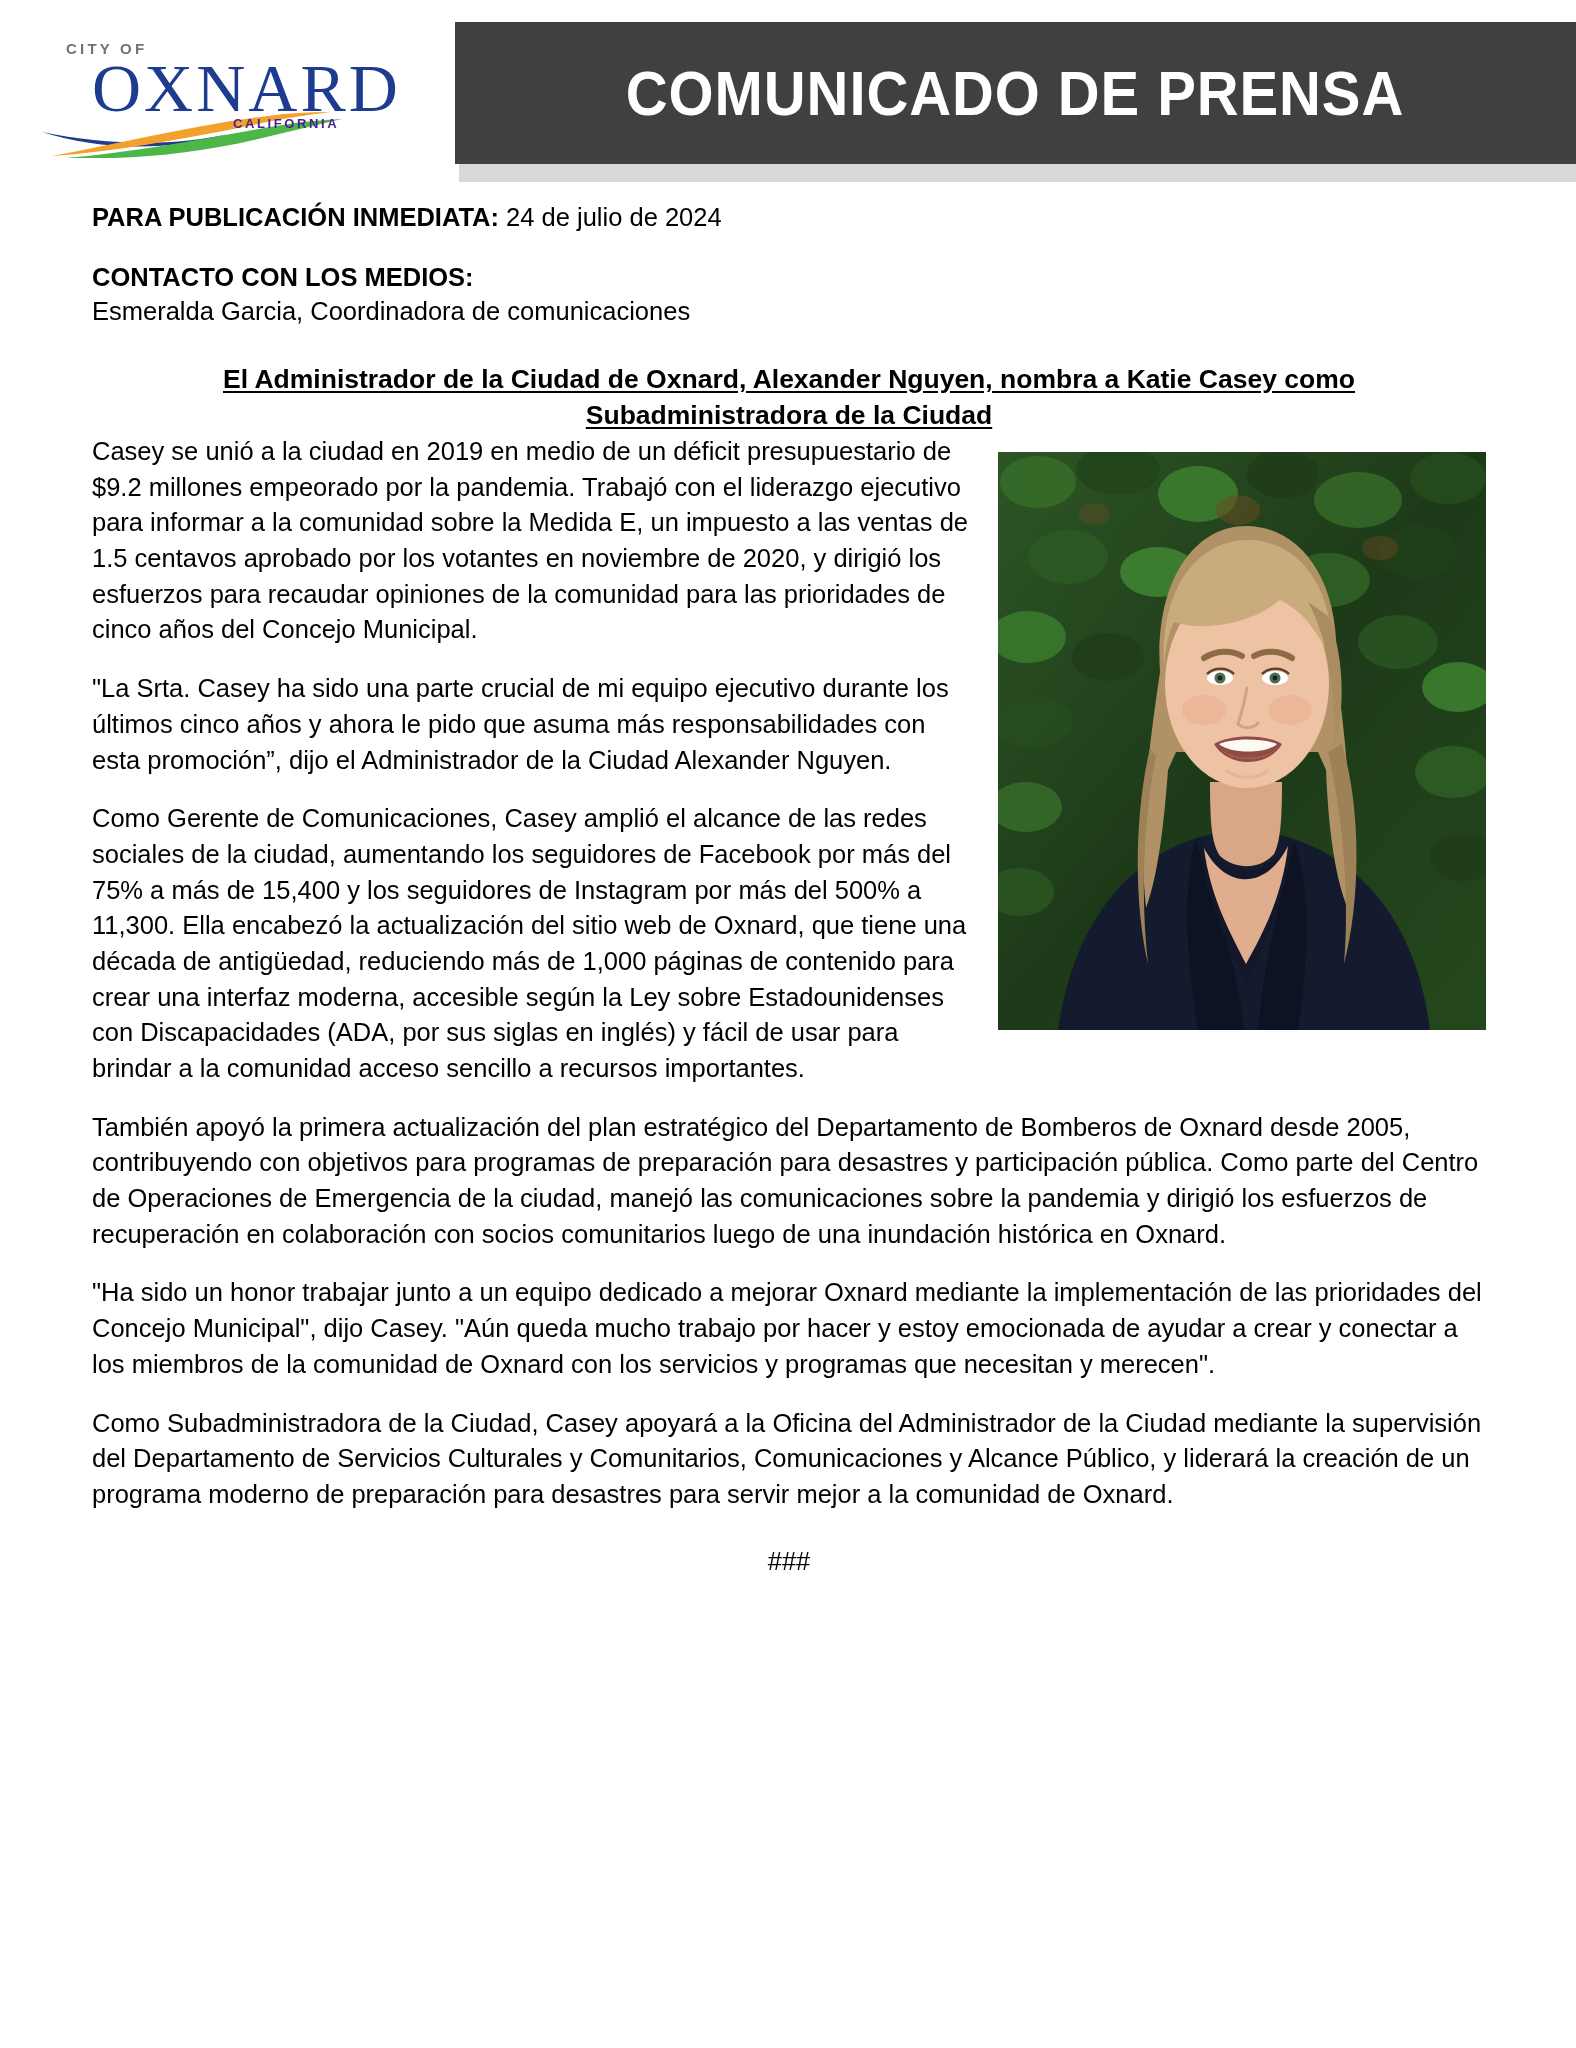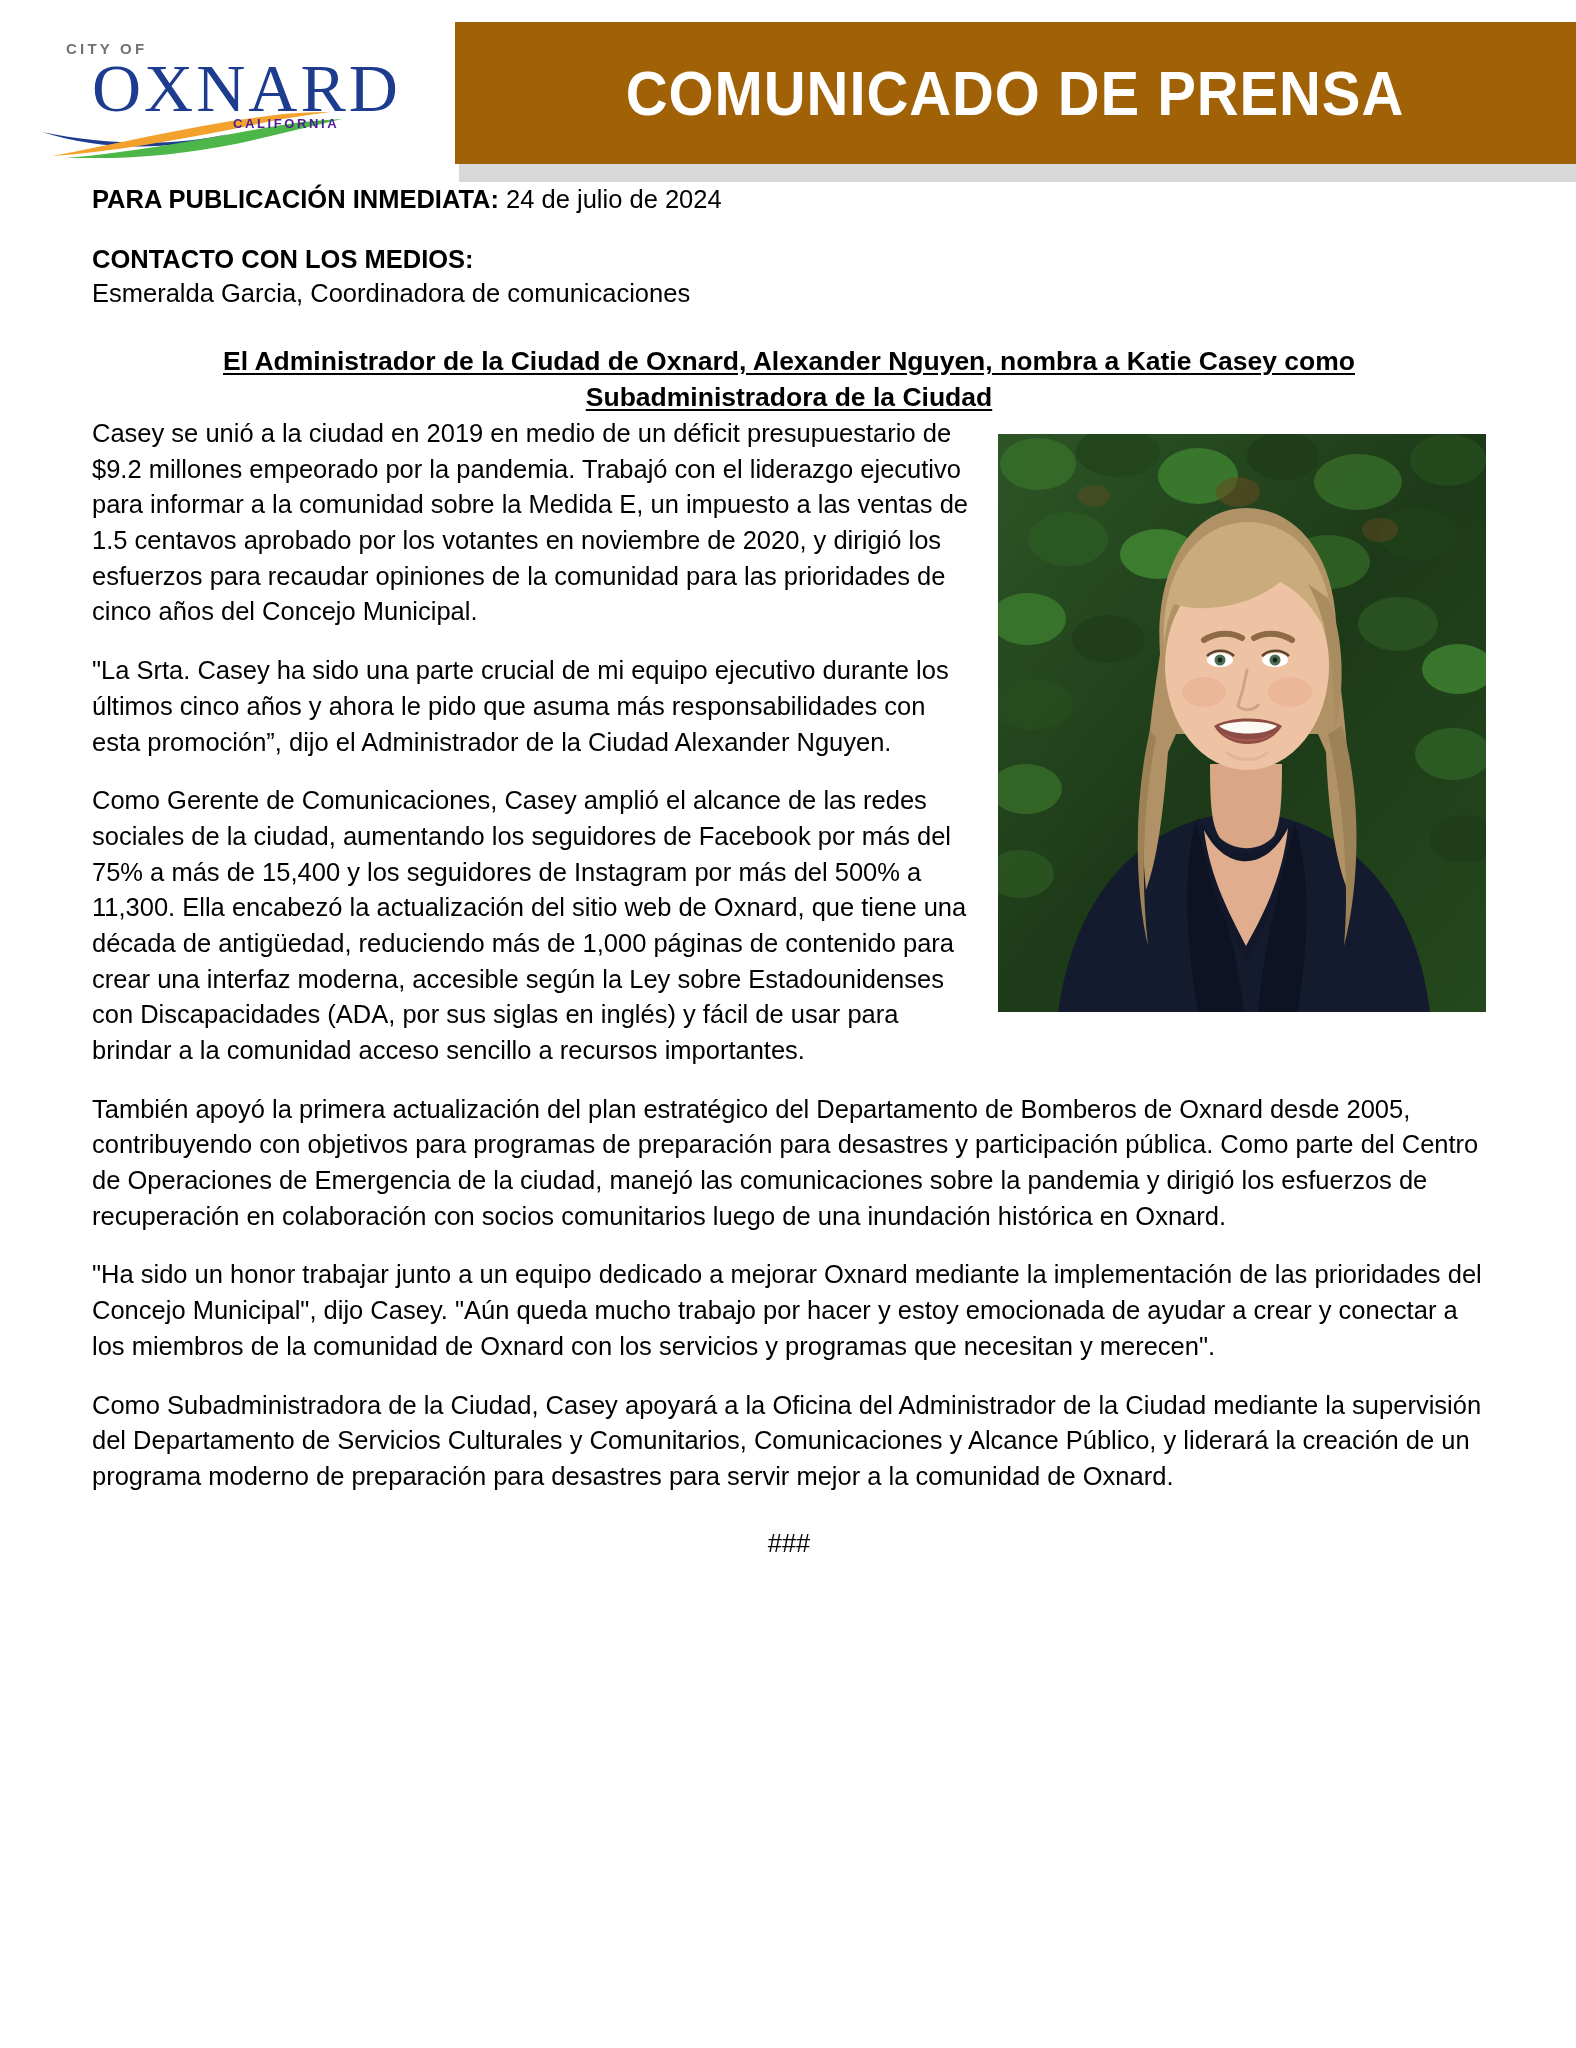--- a/index.html
+++ b/index.html
@@ -82,21 +82,21 @@
     right: 0;
     height: 142px;
     background: #d9d9d9;
   }
   .banner {
     position: absolute;
     left: 0;
     top: 0;
     right: 0;
     height: 142px;
-    background: #a16207;
+    background: #404040;
     display: flex;
     align-items: center;
     justify-content: center;
   }
   .banner-title {
     color: #ffffff;
     font-family: "Liberation Sans", sans-serif;
     font-weight: bold;
     font-size: 63px;
     letter-spacing: 1px;
@@ -109,20 +109,21 @@
   .doc {
     position: relative;
     padding: 0 90px 0 92px;
     box-sizing: border-box;
     width: 1576px;
   }
 
   .meta {
     font-size: 25.5px;
     line-height: 1.34;
+    margin-top: 18px;
   }
   .meta .bold { font-weight: bold; }
   .meta-block { margin-top: 26px; }
 
   .headline {
     margin-top: 34px;
     text-align: center;
     font-weight: bold;
     font-size: 26.5px;
     line-height: 1.35;

